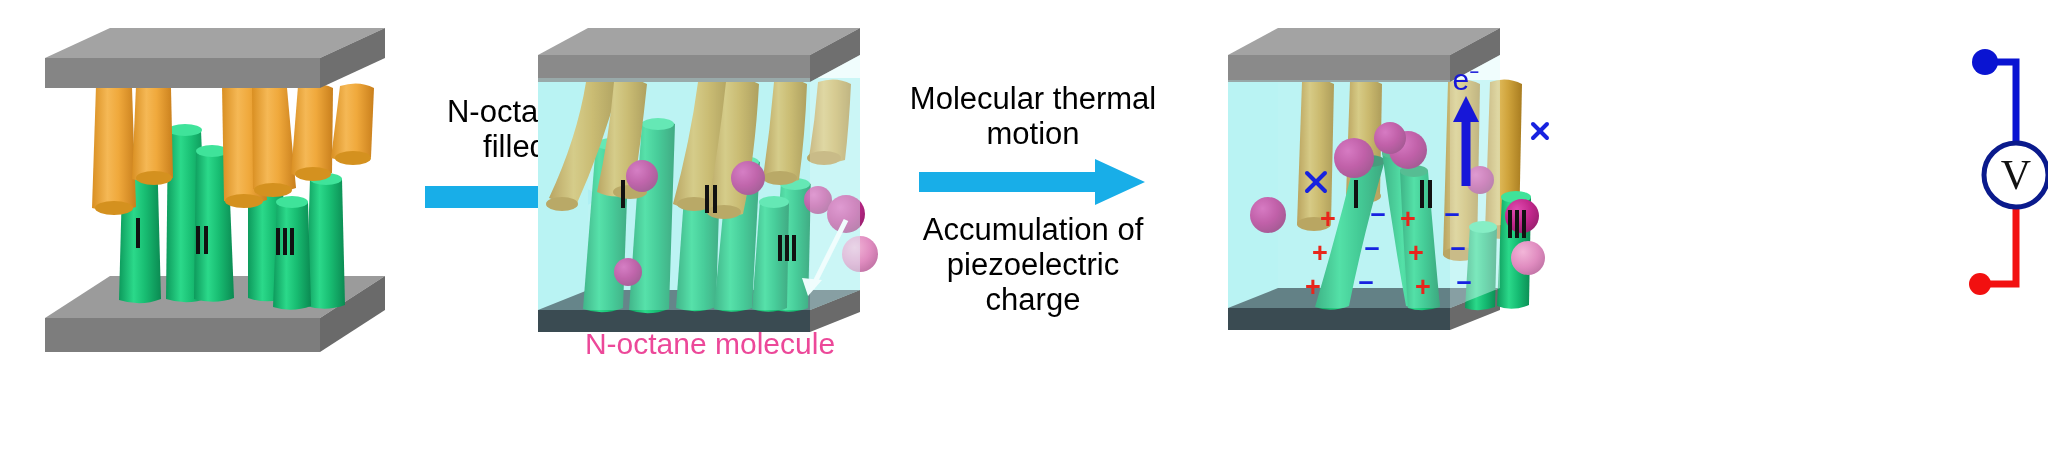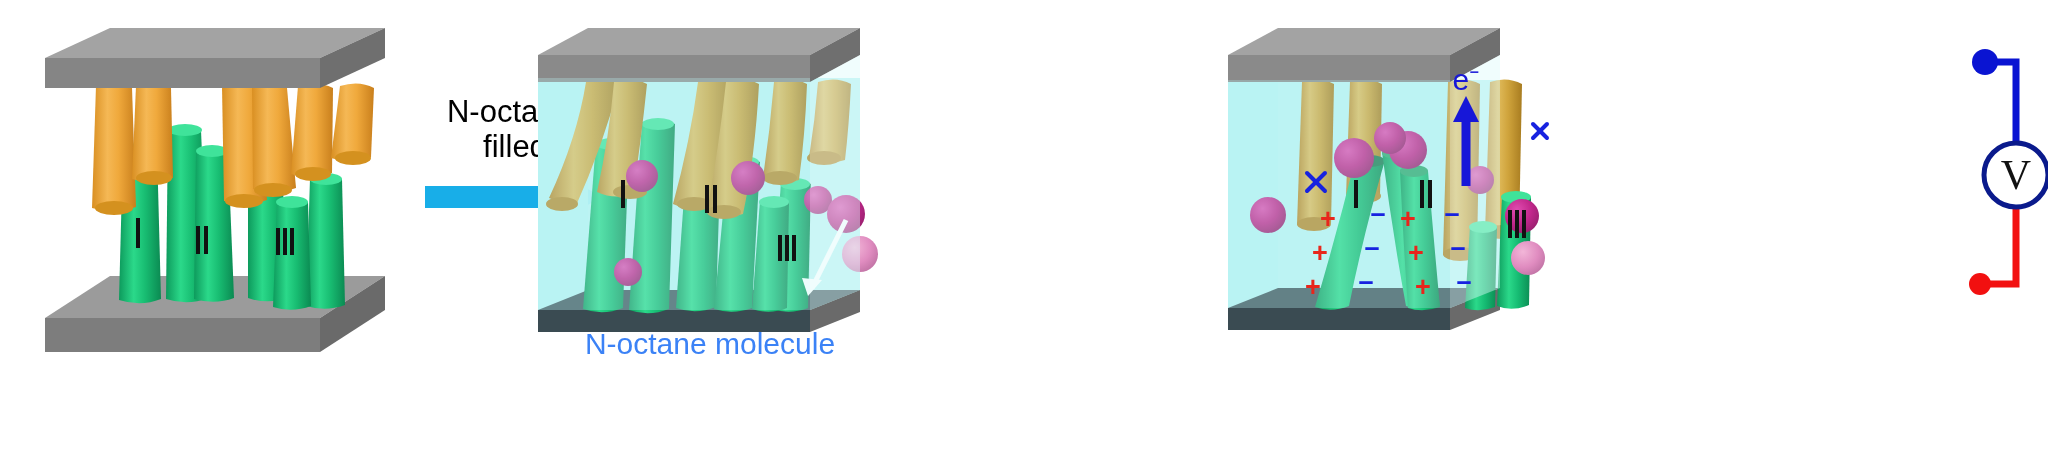--- a/index.html
+++ b/index.html
@@ -220,25 +220,35 @@
         <rect x="91" y="180" width="4" height="28" fill="#111"></rect>
         <rect x="175" y="185" width="4" height="28" fill="#111"></rect>
         <rect x="183" y="185" width="4" height="28" fill="#111"></rect>
         <rect x="248" y="235" width="4" height="26" fill="#111"></rect>
         <rect x="255" y="235" width="4" height="26" fill="#111"></rect>
         <rect x="262" y="235" width="4" height="26" fill="#111"></rect>
       </g>
     </svg>
 
     <div style="position:absolute;left:0;top:327px;width:360px;text-align:center;">
-      <span style="font-size:30px;color:#3b82f6;font-family:'Liberation Sans',sans-serif;">N-octane molecule</span>
+      <span style="font-size:30px;color:#ec4899;font-family:'Liberation Sans',sans-serif;">N-octane molecule</span>
     </div>
 
   </div>
 
+  <div class="arrow-group" style="left:908px;top:82px;width:250px;">
+    <div class="arrow-label">Molecular thermal
+motion</div>
+    <svg class="cyan-arrow" width="228" height="50" viewBox="0 0 228 50">
+      <polygon points="0,15 176,15 176,2 226,25 176,48 176,35 0,35" fill="#18aee8"></polygon>
+    </svg>
+    <div class="arrow-label">Accumulation of
+piezoelectric
+charge</div>
+  </div>
 
   <div class="panel" id="panel-3">
     <svg width="420" height="473" viewBox="0 0 420 473">
       <defs>
         <linearGradient id="orGrad3" x1="0" y1="0" x2="1" y2="0">
           <stop offset="0%" stop-color="#b88425"></stop>
           <stop offset="35%" stop-color="#e0bb5c"></stop>
           <stop offset="62%" stop-color="#d0a43c"></stop>
           <stop offset="100%" stop-color="#a87c20"></stop>
         </linearGradient>

